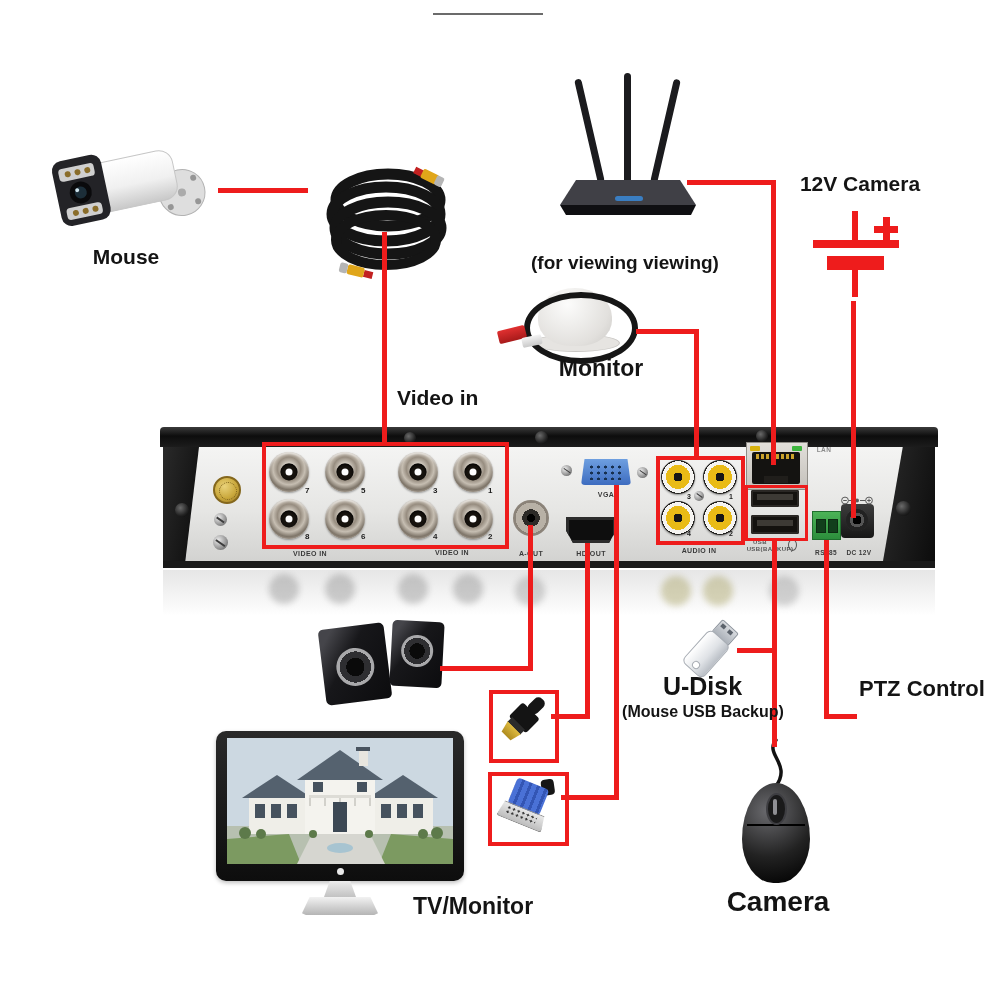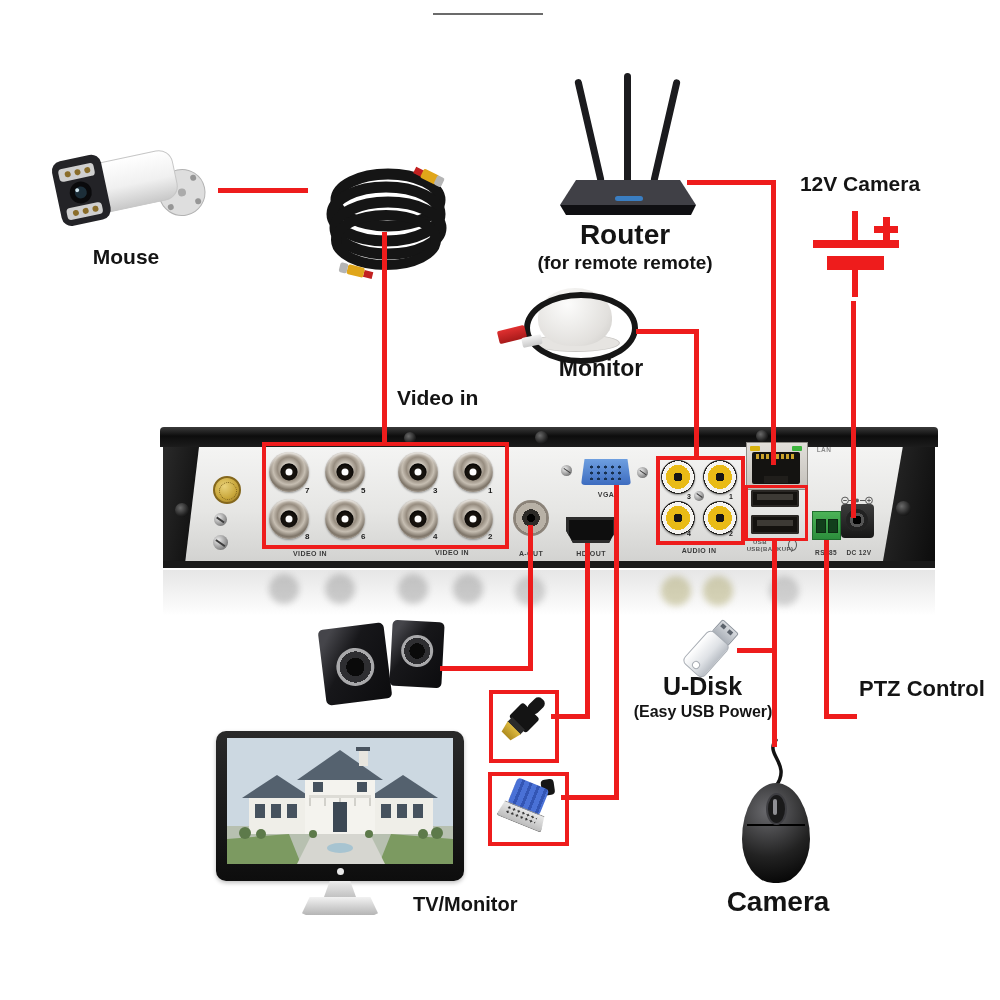--- a/index.html
+++ b/index.html
@@ -151,22 +151,21 @@
       <g fill="#1b1b1e">
         <rect x="28" y="10" width="7" height="106" rx="3.5" transform="rotate(-13 31 63)"></rect>
         <rect x="66" y="5" width="7" height="111" rx="3.5"></rect>
         <rect x="104" y="10" width="7" height="106" rx="3.5" transform="rotate(13 107 63)"></rect>
       </g>
       <polygon points="18,112 122,112 138,137 2,137" fill="#404046"></polygon>
       <polygon points="2,137 138,137 133,147 8,147" fill="#0f0f12"></polygon>
       <rect x="57" y="128" width="28" height="5" rx="2.5" fill="#3a7ec2"></rect>
     </svg>
   </div>
-  <div class="lbl ctr" style="left:545px;top:219px;width:160px;font-size:28px;">Router</div>
-  <div class="lbl ctr" style="left:508px;top:252px;width:234px;font-size:19px;">(for remote remote)</div>
+  <div class="lbl ctr" style="left:508px;top:252px;width:234px;font-size:19px;">(for viewing viewing)</div>
 
   <div class="lbl ctr" style="left:797px;top:172px;width:126px;font-size:21px;">12V Camera</div>
   <div class="abs" style="z-index:15;">
     <div class="rl" style="left:852px;top:211px;width:6px;height:31px;"></div>
     <div class="rl" style="left:874px;top:226px;width:24px;height:7px;"></div>
     <div class="rl" style="left:883px;top:217px;width:7px;height:25px;"></div>
     <div class="rl" style="left:813px;top:240px;width:86px;height:8px;"></div>
     <div class="rl" style="left:827px;top:256px;width:57px;height:14px;"></div>
     <div class="rl" style="left:852px;top:270px;width:6px;height:27px;"></div>
   </div>
@@ -326,21 +325,21 @@
     <div style="position:absolute;left:10px;top:2px;width:44px;height:60px;transform:rotate(42deg);">
       <div style="position:absolute;left:12px;top:0;width:20px;height:15px;background:linear-gradient(#d7dade,#aab0b8);border:1px solid #8c939c;border-radius:2px;"></div>
       <div style="position:absolute;left:15px;top:3px;width:5px;height:4px;background:#5c636c;"></div>
       <div style="position:absolute;left:24px;top:3px;width:5px;height:4px;background:#5c636c;"></div>
       <div style="position:absolute;left:9px;top:15px;width:26px;height:42px;border-radius:6px;
            background:linear-gradient(90deg,#ffffff,#dfe2e6 60%,#b9bec5);border:1px solid #a8adb4;"></div>
       <div style="position:absolute;left:19px;top:48px;width:6px;height:6px;border-radius:50%;border:1px solid #a8adb4;background:#fff;"></div>
     </div>
   </div>
   <div class="lbl ctr" style="left:645px;top:672px;width:115px;font-size:25px;">U-Disk</div>
-  <div class="lbl ctr" style="left:618px;top:703px;width:170px;font-size:16px;">(Easy USB Power)</div>
+  <div class="lbl ctr" style="left:618px;top:703px;width:170px;font-size:16px;">(Mouse USB Backup)</div>
 
   <div class="lbl" style="left:859px;top:676px;font-size:22px;">PTZ Control</div>
 
   <div class="abs" style="left:740px;top:738px;z-index:15;">
     <svg width="80" height="52" viewBox="0 0 80 52">
       <path d="M36,2 C24,16 52,26 36,48" fill="none" stroke="#121212" stroke-width="3.5" stroke-linecap="round"></path>
     </svg>
   </div>
   <div class="mouse-body"></div>
   <div class="mouse-seam"></div>
@@ -386,15 +385,15 @@
       <circle cx="86" cy="96" r="4" fill="#5d7a4a"></circle>
         <circle cx="142" cy="96" r="4" fill="#5d7a4a"></circle>
       <ellipse cx="113" cy="110" rx="13" ry="5" fill="#a7c4d1"></ellipse>
     </svg>
   </div>
   <div class="abs" style="left:337px;top:868px;width:7px;height:7px;border-radius:50%;background:#e8e8e8;z-index:17;"></div>
   <div class="abs" style="left:324px;top:881px;width:32px;height:16px;
        background:linear-gradient(#ececec,#c2c2c2);clip-path:polygon(18% 0,82% 0,100% 100%,0 100%);z-index:15;"></div>
   <div class="abs" style="left:302px;top:897px;width:76px;height:18px;
        background:linear-gradient(#f2f2f2,#b5b5b5);clip-path:polygon(10% 0,90% 0,100% 90%,95% 100%,5% 100%,0 90%);z-index:15;"></div>
-  <div class="lbl" style="left:413px;top:893px;font-size:20px;">TV/Monitor</div>
+  <div class="lbl" style="left:413px;top:893px;font-size:23px;">TV/Monitor</div>
 
 </div>
 
 </body></html>

